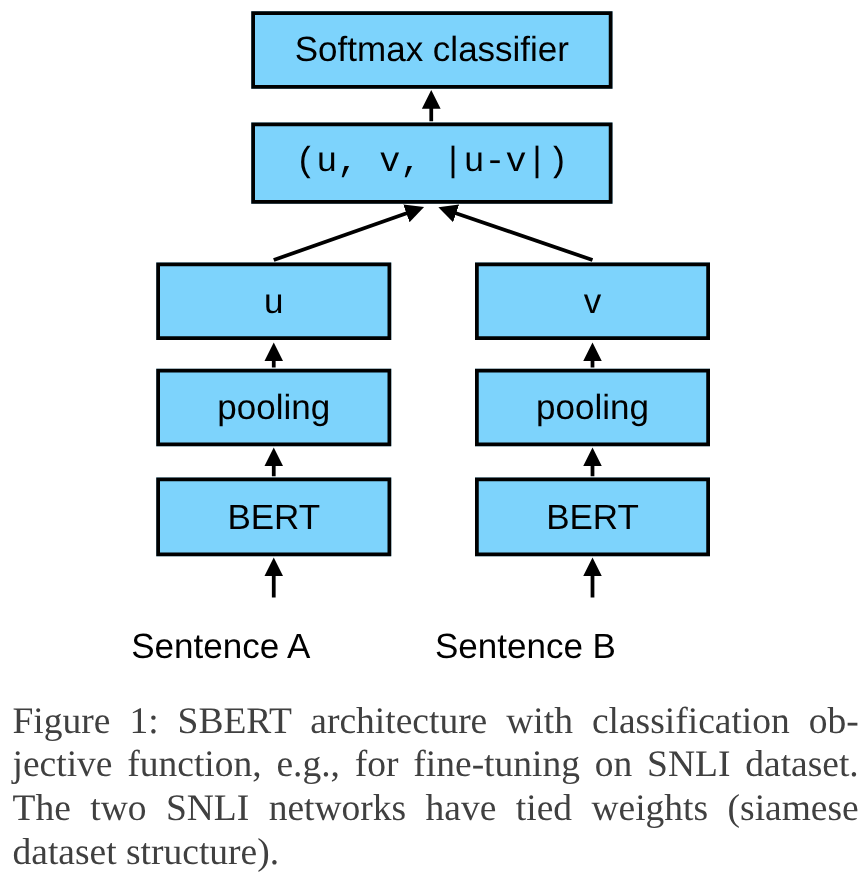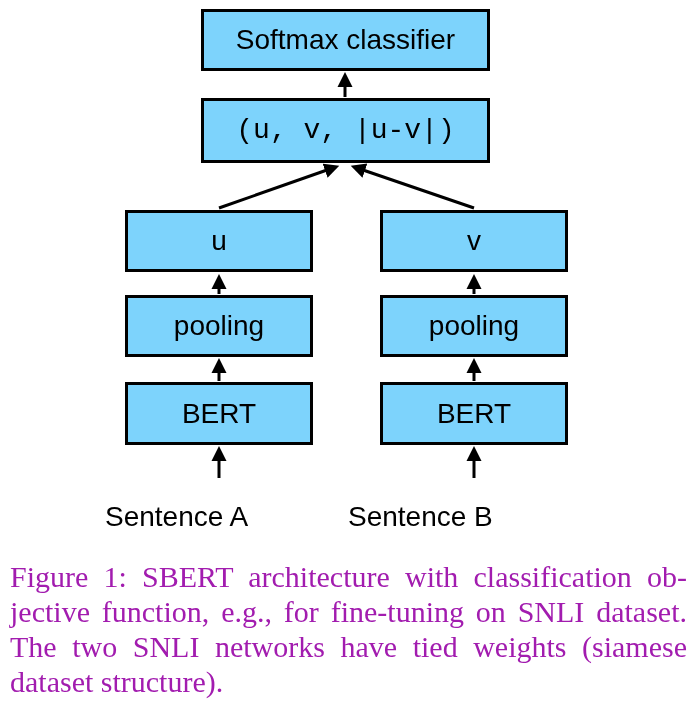--- a/index.html
+++ b/index.html
@@ -46,21 +46,21 @@
     margin-top: 24px;
   }
   .caption {
     position: absolute;
     left: 10px;
     top: 559px;
     width: 677px;
     font-family: "Liberation Serif", serif;
     font-size: 30px;
     line-height: 35px;
-    color: #a21caf;
+    color: #404040;
   }
   .cap-line { width: 677px; }
   .cap-just {
     text-align: justify;
     text-align-last: justify;
   }
   .cap-last { text-align: left; }
 </style>
 </head>
 <body>

